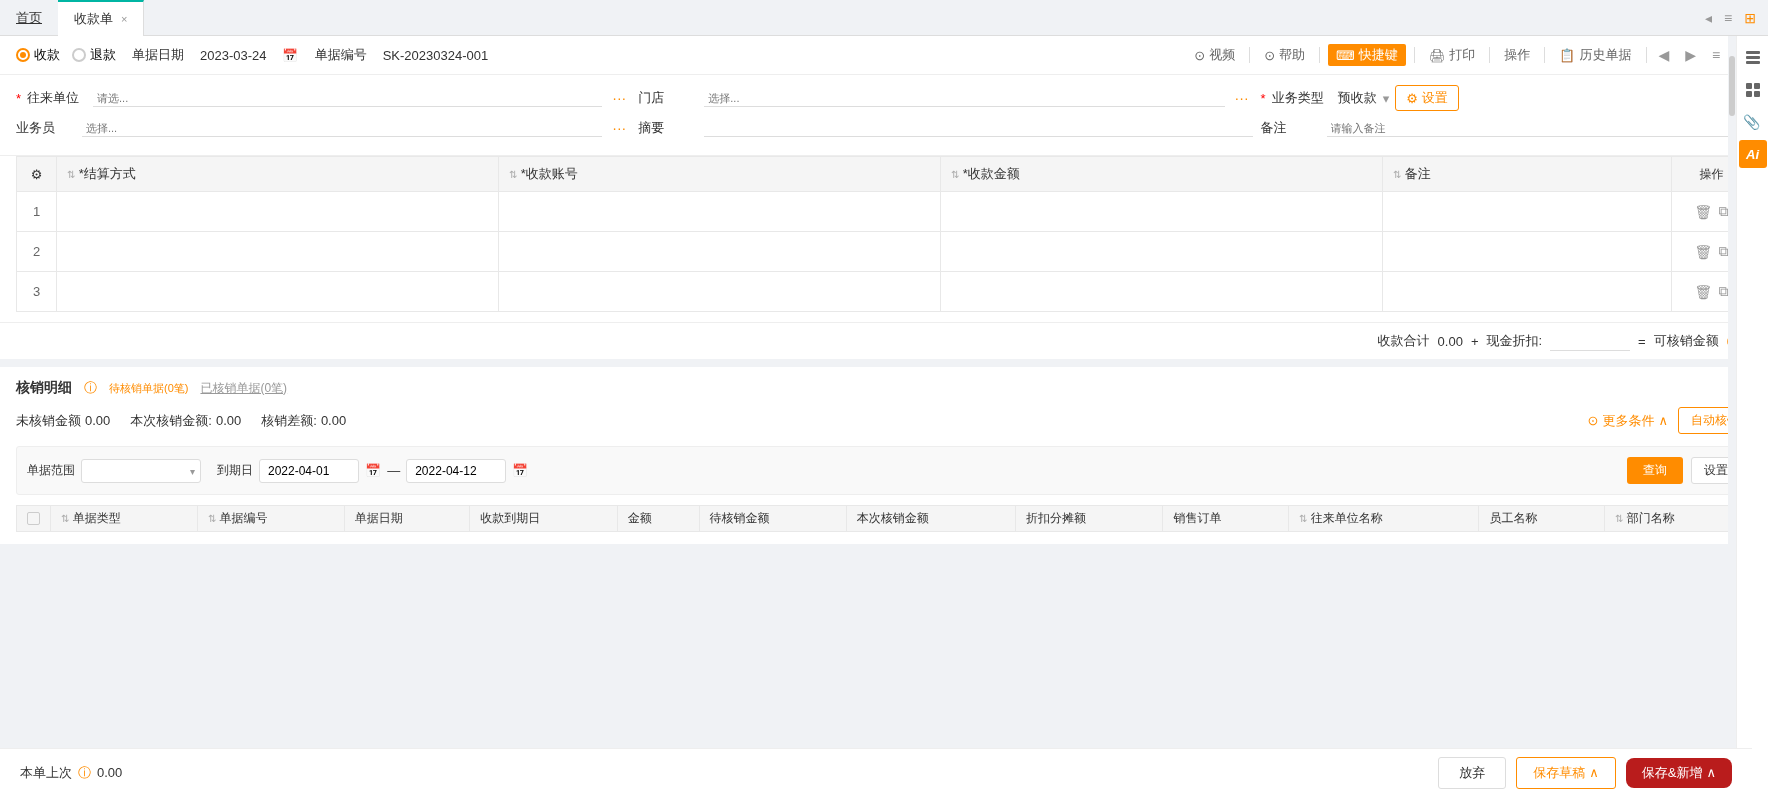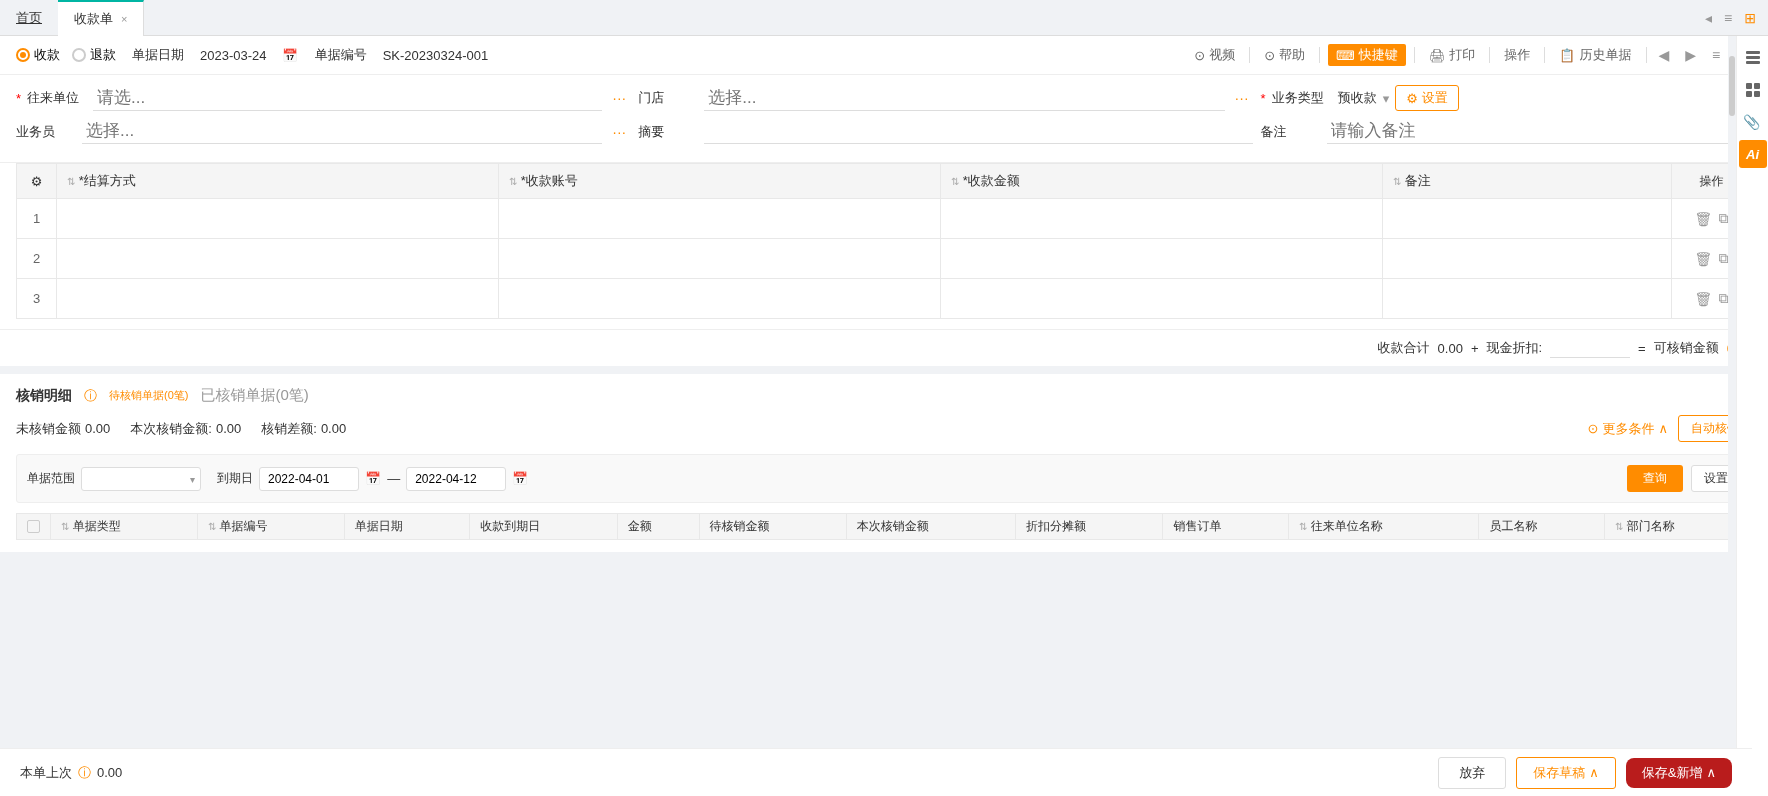--- a/index.html
+++ b/index.html
@@ -45,21 +45,21 @@
     .divider-v { width: 1px; height: 16px; background: #ddd; }
 
     
     .form-section { padding: 10px 16px; border-bottom: 1px solid #eee; background: #fff; }
     .form-row { display: flex; align-items: center; gap: 8px; margin-bottom: 8px; }
     .form-field { display: flex; align-items: center; gap: 6px; flex: 1; }
     .form-label { color: #333; white-space: nowrap; min-width: 60px; }
     .required { color: #f00; }
     .form-input {
       flex: 1; border: none; border-bottom: 1px solid #ddd; outline: none;
-      padding: 2px 4px; color: #999; font-size: 17px; background: transparent;
+      padding: 2px 4px; color: #999; font-size: 11px; background: transparent;
     }
     .more-btn { color: #ff8c00; cursor: pointer; font-size: 14px; padding: 0 4px; }
     .business-type { display: flex; align-items: center; gap: 6px; }
     .type-value { color: #333; }
     .dropdown-arrow { color: #999; cursor: pointer; }
     .settings-btn {
       background: #fff; border: 1px solid #ff8c00; color: #ff8c00;
       padding: 3px 10px; border-radius: 3px; cursor: pointer; display: flex; align-items: center; gap: 4px;
     }
 
@@ -92,21 +92,21 @@
 
     
     .section-divider { height: 8px; background: #f0f2f5; }
 
     
     .verification-section { background: #fff; padding: 12px 16px; }
     .verification-header { display: flex; align-items: center; gap: 12px; margin-bottom: 10px; }
     .section-title { font-size: 14px; font-weight: 600; color: #333; }
     .info-icon { color: #ff8c00; cursor: pointer; font-size: 13px; }
     .tab-link { color: #ff8c00; cursor: pointer; font-size: 11px; }
-    .tab-link-gray { color: #999; cursor: pointer; font-size: 15px; }
+    .tab-link-gray { color: #999; cursor: pointer; font-size: 12px; text-decoration: underline; }
 
     .verification-stats { display: flex; align-items: center; gap: 20px; margin-bottom: 12px; }
     .stat-item { display: flex; align-items: center; gap: 4px; color: #333; font-size: 12px; }
     .stat-value { color: #333; }
     .filter-btn { color: #ff8c00; cursor: pointer; font-size: 12px; display: flex; align-items: center; gap: 4px; }
     .auto-reconcile-btn {
       background: #fff; border: 1px solid #ff8c00; color: #ff8c00;
       padding: 4px 12px; border-radius: 3px; cursor: pointer; font-size: 12px;
     }
 

